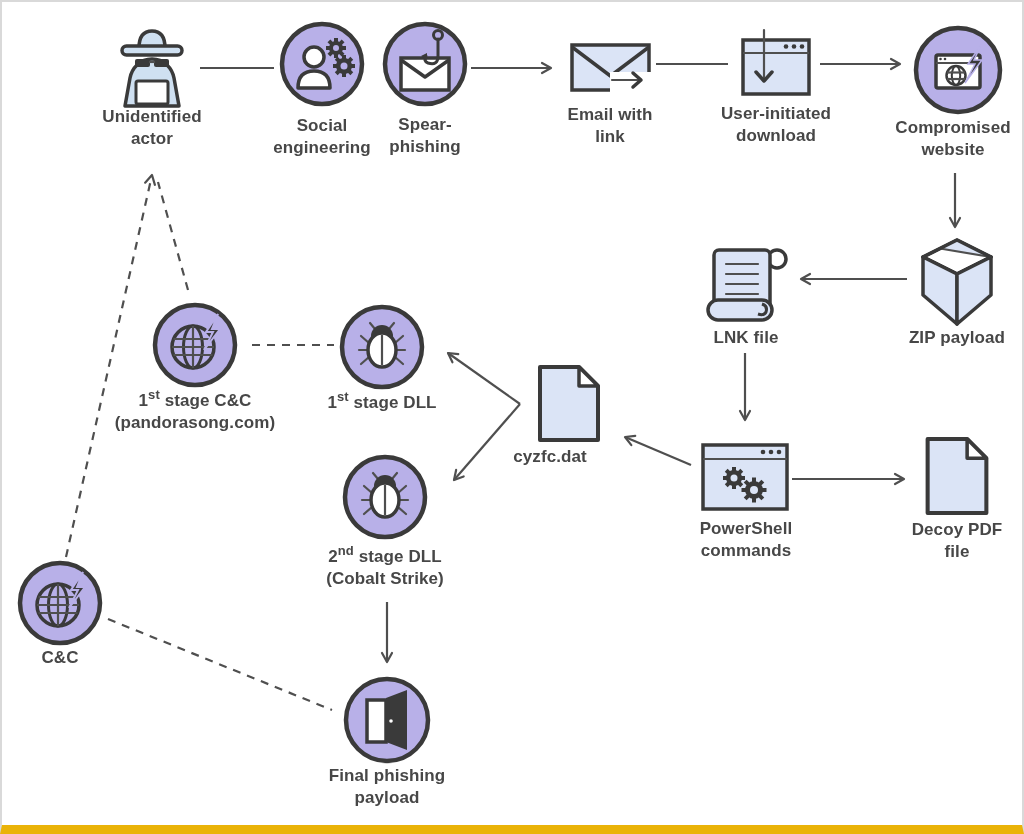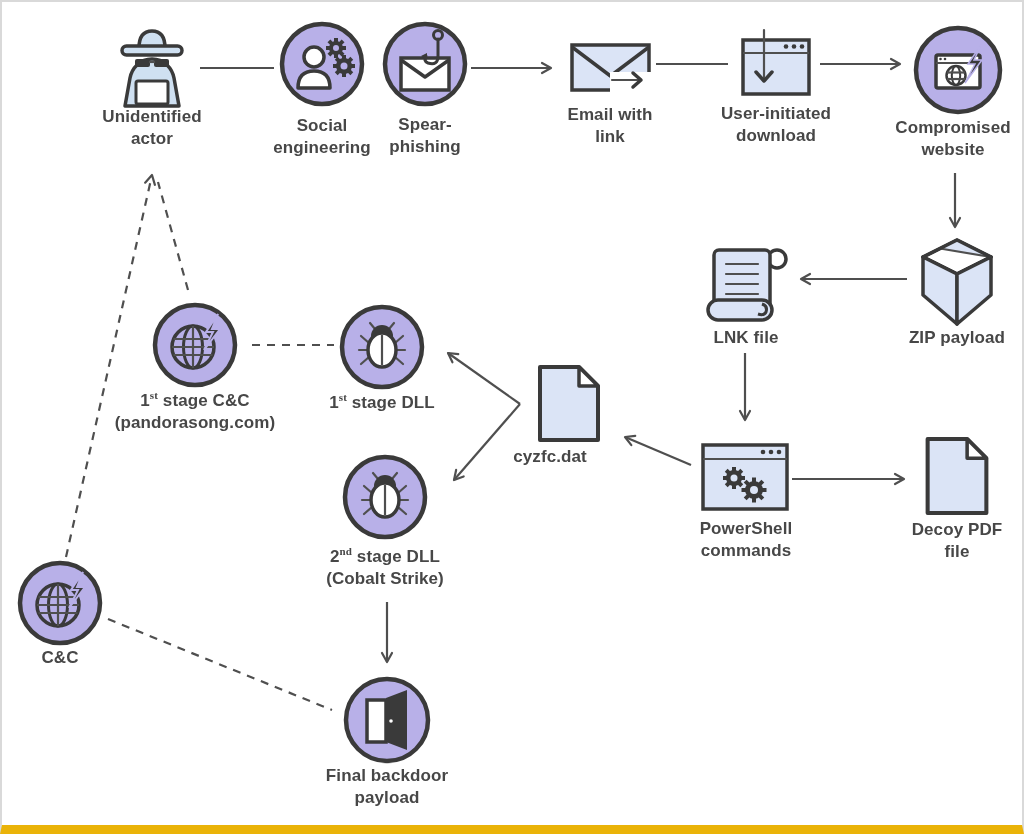--- a/index.html
+++ b/index.html
@@ -16,21 +16,21 @@
     overflow:hidden;
     font-family:"Liberation Sans", sans-serif;
   }
   .overlay{position:absolute; left:0; top:0; width:1020px; height:823px;}
   .node{position:absolute; line-height:0;}
   .label{
     position:absolute; text-align:center; white-space:pre-line;
     font-size:17px; line-height:22px; font-weight:600; color:var(--text);
     letter-spacing:.1px;
   }
-  .label sup{font-size:11px; line-height:0;font-family:Liberation Serif, serif;}
+  .label sup{font-size:13px; line-height:0;}
   line,path.conn{stroke:var(--connector); stroke-width:2.2; fill:none;}
   .dash{stroke-dasharray:8 7;}
 </style>
 </head>
 <body>
 
 <div class="canvas">
 
   <svg class="overlay" viewBox="0 0 1020 823">
     <defs>
@@ -304,16 +304,16 @@
 commands</div>
   <div class="label" style="left:498px;top:444px;width:100px">cyzfc.dat</div>
   <div class="label" style="left:900px;top:517px;width:110px">Decoy PDF
 file</div>
   <div class="label" style="left:93px;top:388px;width:200px"><span>1</span><sup>st</sup><span> stage C&amp;C
 (pandorasong.com)</span></div>
   <div class="label" style="left:310px;top:390px;width:140px"><span>1</span><sup>st</sup><span> stage DLL</span></div>
   <div class="label" style="left:303px;top:544px;width:160px"><span>2</span><sup>nd</sup><span> stage DLL
 (Cobalt Strike)</span></div>
   <div class="label" style="left:28px;top:645px;width:60px">C&amp;C</div>
-  <div class="label" style="left:305px;top:763px;width:160px">Final backdoor
+  <div class="label" style="left:305px;top:763px;width:160px">Final phishing
 payload</div>
 
 </div>
 
 </body></html>

